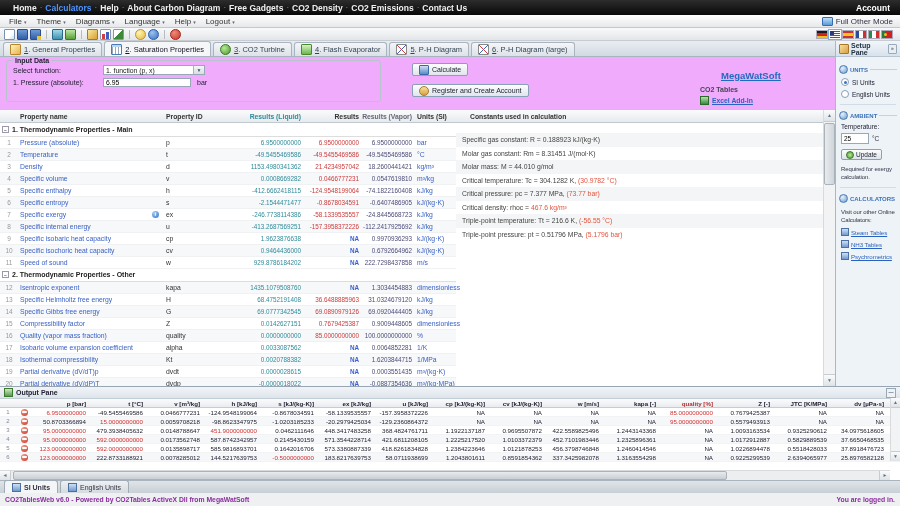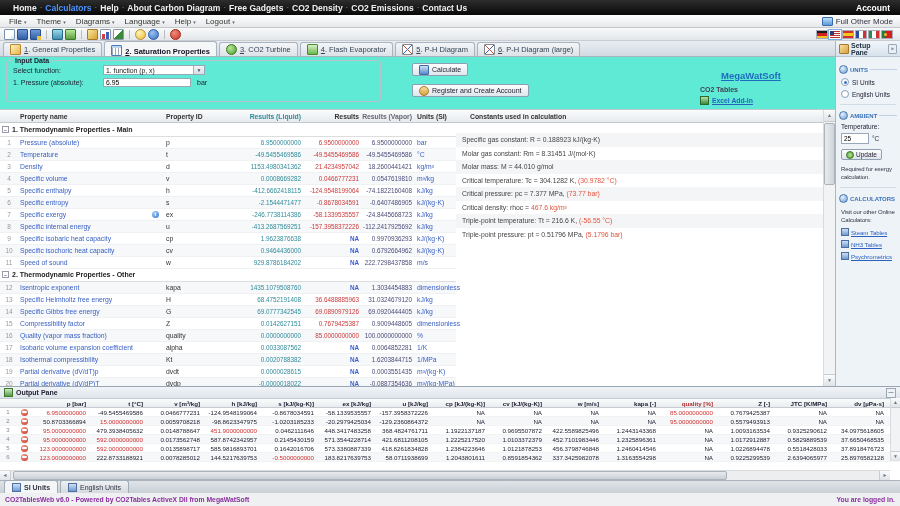--- a/index.html
+++ b/index.html
@@ -52,21 +52,21 @@
   .flag-fr{background:linear-gradient(90deg,#2a4a9a 0 33%,#fff 33% 66%,#d03030 66%);}
   .flag-it{background:linear-gradient(90deg,#2a8a4a 0 33%,#fff 33% 66%,#d03030 66%);}
   .flag-pt{background:linear-gradient(90deg,#2a7a3a 0 35%,#d02020 35%);}
   .flag-pt::after{content:"";position:absolute;left:2px;top:2px;width:3px;height:3px;border-radius:50%;background:#f0c020;}
   
   .tabbar{position:absolute;top:41px;left:0;width:835px;height:16px;background:linear-gradient(#e8edf2,#d2dae2);
           border-bottom:1px solid #a8b4c0;display:flex;align-items:flex-end;padding-left:3px;box-sizing:border-box;}
   .tab{height:13px;display:flex;align-items:center;gap:3px;padding:0 6px;margin-right:2px;
        background:linear-gradient(#f4f6f8,#dce2e8);border:1px solid #a8b4c0;border-bottom:none;
        border-radius:3px 3px 0 0;font-size:7.5px;color:#345;white-space:nowrap;}
-  .tab-active{background:#f5f6f7;font-weight:bold;color:#112;height:14px;align-items:flex-end;}
+  .tab-active{background:#f5f6f7;font-weight:normal;color:#112;height:14px;}
   .tab-num{text-decoration:underline;}
   .tabicon{width:9px;height:9px;border-radius:1px;flex:none;}
   .tic-general{background:linear-gradient(135deg,#fef3c0,#e8b34a);border:1px solid #b8862a;}
   .tic-saturation{background:#fff;border:1px solid #4a7ab8;
      background-image:linear-gradient(#bcd4ec 0 2px,transparent 2px),linear-gradient(90deg,#9aaabb 0 1px,transparent 1px);
      background-size:100% 100%,3px 100%;}
   .tic-turbine{background:radial-gradient(circle at 35% 35%,#b8e89a,#4a9a2a);border-radius:50%;border:1px solid #3a7a1a;}
   .tic-flash{background:linear-gradient(#d8f0c8,#6ab84a);border:1px solid #4a8a2a;}
   .tic-ph{background:#fff;border:1px solid #888;
      background-image:linear-gradient(45deg,transparent 45%,#d04040 45% 55%,transparent 55%),
@@ -93,21 +93,21 @@
   .trow{display:flex;align-items:center;gap:3px;margin-left:2px;}
   .tinput{width:22px;height:9px;border:1px solid #98a8b8;font-size:6.5px;padding:0 2px;font-family:inherit;}
   .update-btn{display:inline-flex;align-items:center;gap:2px;margin:5px 0 0 2px;height:11px;padding:0 4px;
         border:1px solid #90a0b0;border-radius:2px;background:linear-gradient(#fdfdfd,#dde4ea);font-size:6.5px;color:#223;font-family:inherit;}
   .update-icon{width:6px;height:6px;border-radius:50%;background:radial-gradient(#b8e89a,#4a9a2a);border:1px solid #3a7a2a;}
   .note,.intro{font-size:6px;color:#334;margin:5px 1px 3px 2px;line-height:1.35;letter-spacing:-0.1px;}
   .slink{display:flex;align-items:center;gap:2px;margin:4px 0 4px 2px;color:#2a62c0;}
   .slink-text{font-size:6.2px;text-decoration:underline;letter-spacing:-0.1px;}
   .slink-icon{width:6px;height:6px;background:linear-gradient(#cfe0f4,#6f9ad0);border:1px solid #4a6fa0;flex:none;}
   
-  .main{position:absolute;top:57px;left:0;width:835px;height:329px;background:#5eead4;}
+  .main{position:absolute;top:57px;left:0;width:835px;height:329px;background:#f0abfc;}
   .input-box{position:absolute;left:6px;top:0;width:375px;height:45px;border:1px solid #b8c4cc;border-radius:3px;
         margin:0;padding:0 6px 2px;box-sizing:border-box;}
   .input-box legend{font-size:7px;font-weight:bold;color:#223;padding:0 2px;}
   .irow{display:flex;align-items:center;height:12px;}
   .ilabel{width:90px;font-size:7px;color:#223;flex:none;}
   .iselect{width:102px;height:10px;background:#fff;border:1px solid #98a8b8;display:flex;align-items:center;
         font-size:6.8px;padding-left:2px;box-sizing:border-box;color:#222;}
   .sel-arrow{margin-left:auto;width:10px;height:100%;background:linear-gradient(#f4f6f8,#d8dee4);
         border-left:1px solid #a8b4c0;font-size:5px;display:flex;align-items:center;justify-content:center;color:#456;}
   .itext{width:88px;height:9px;border:1px solid #98a8b8;font-size:6.8px;padding:0 2px;font-family:inherit;box-sizing:border-box;}

